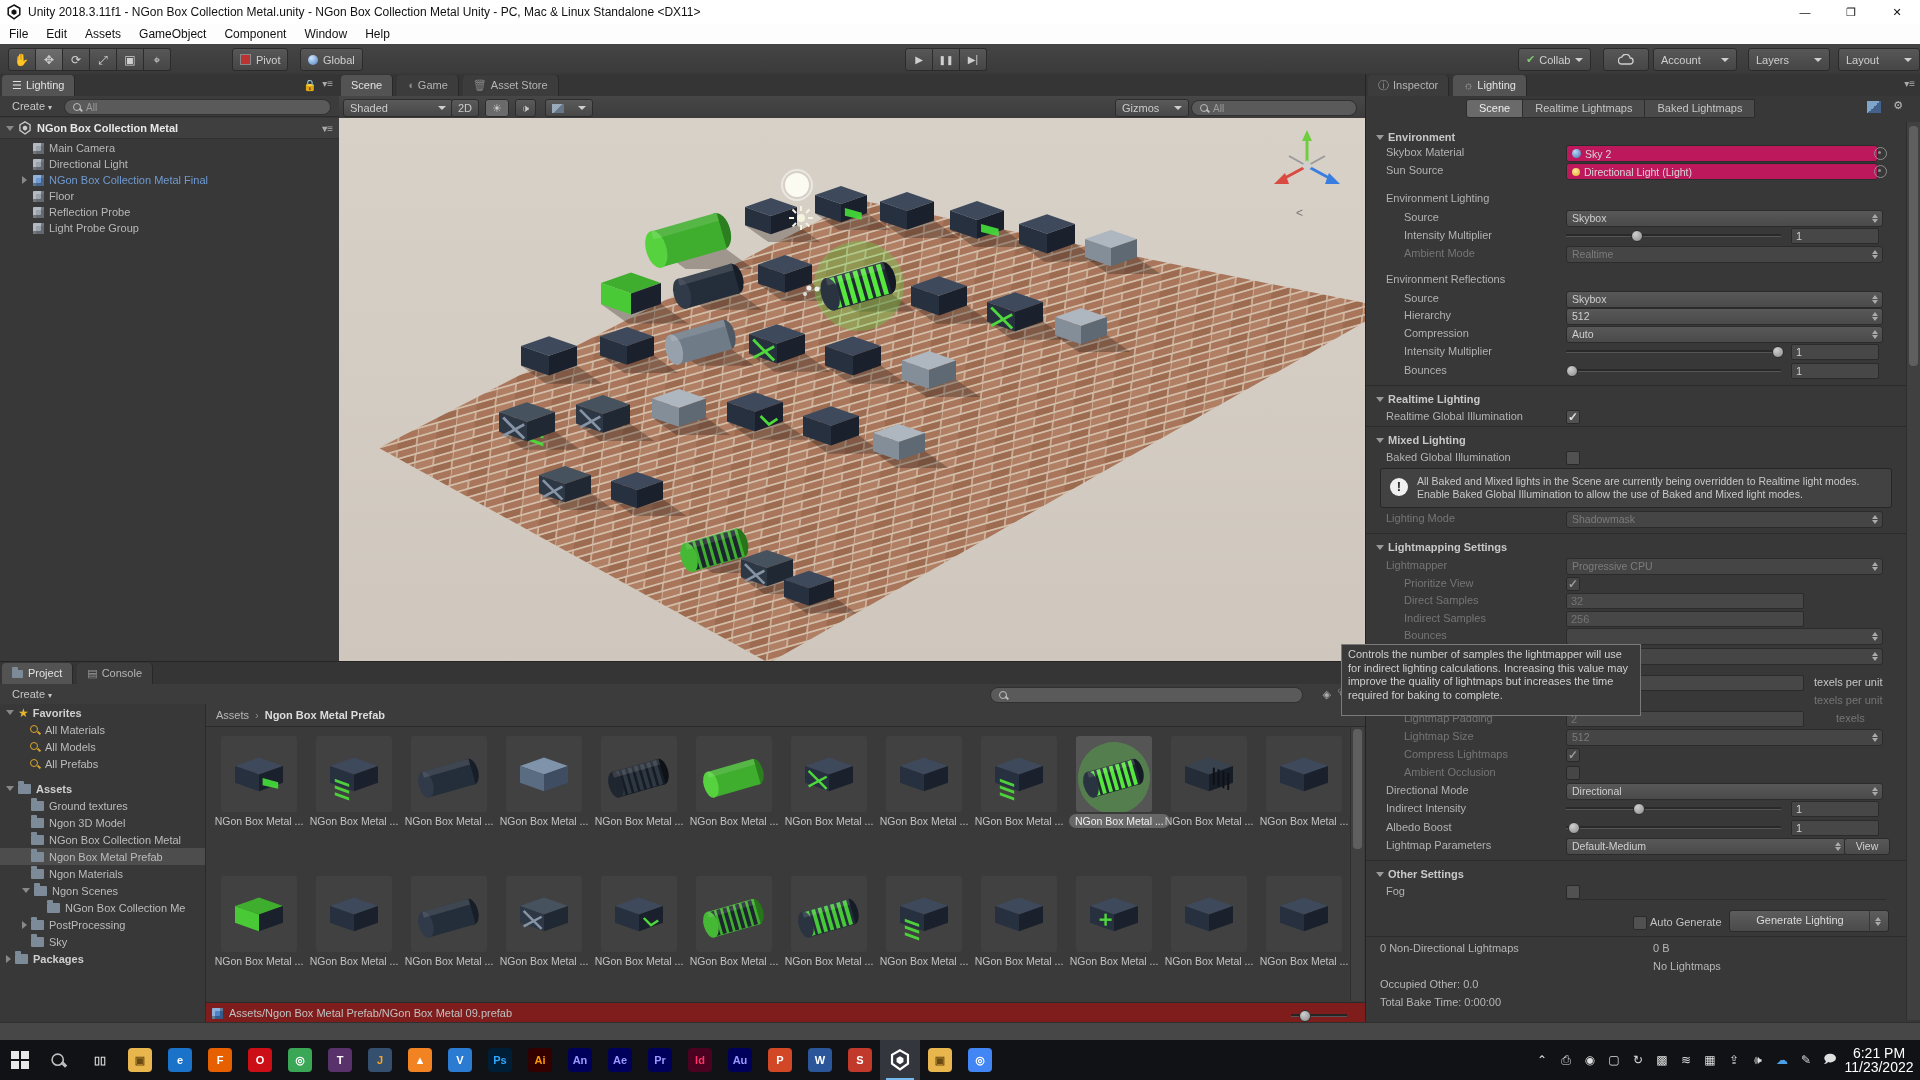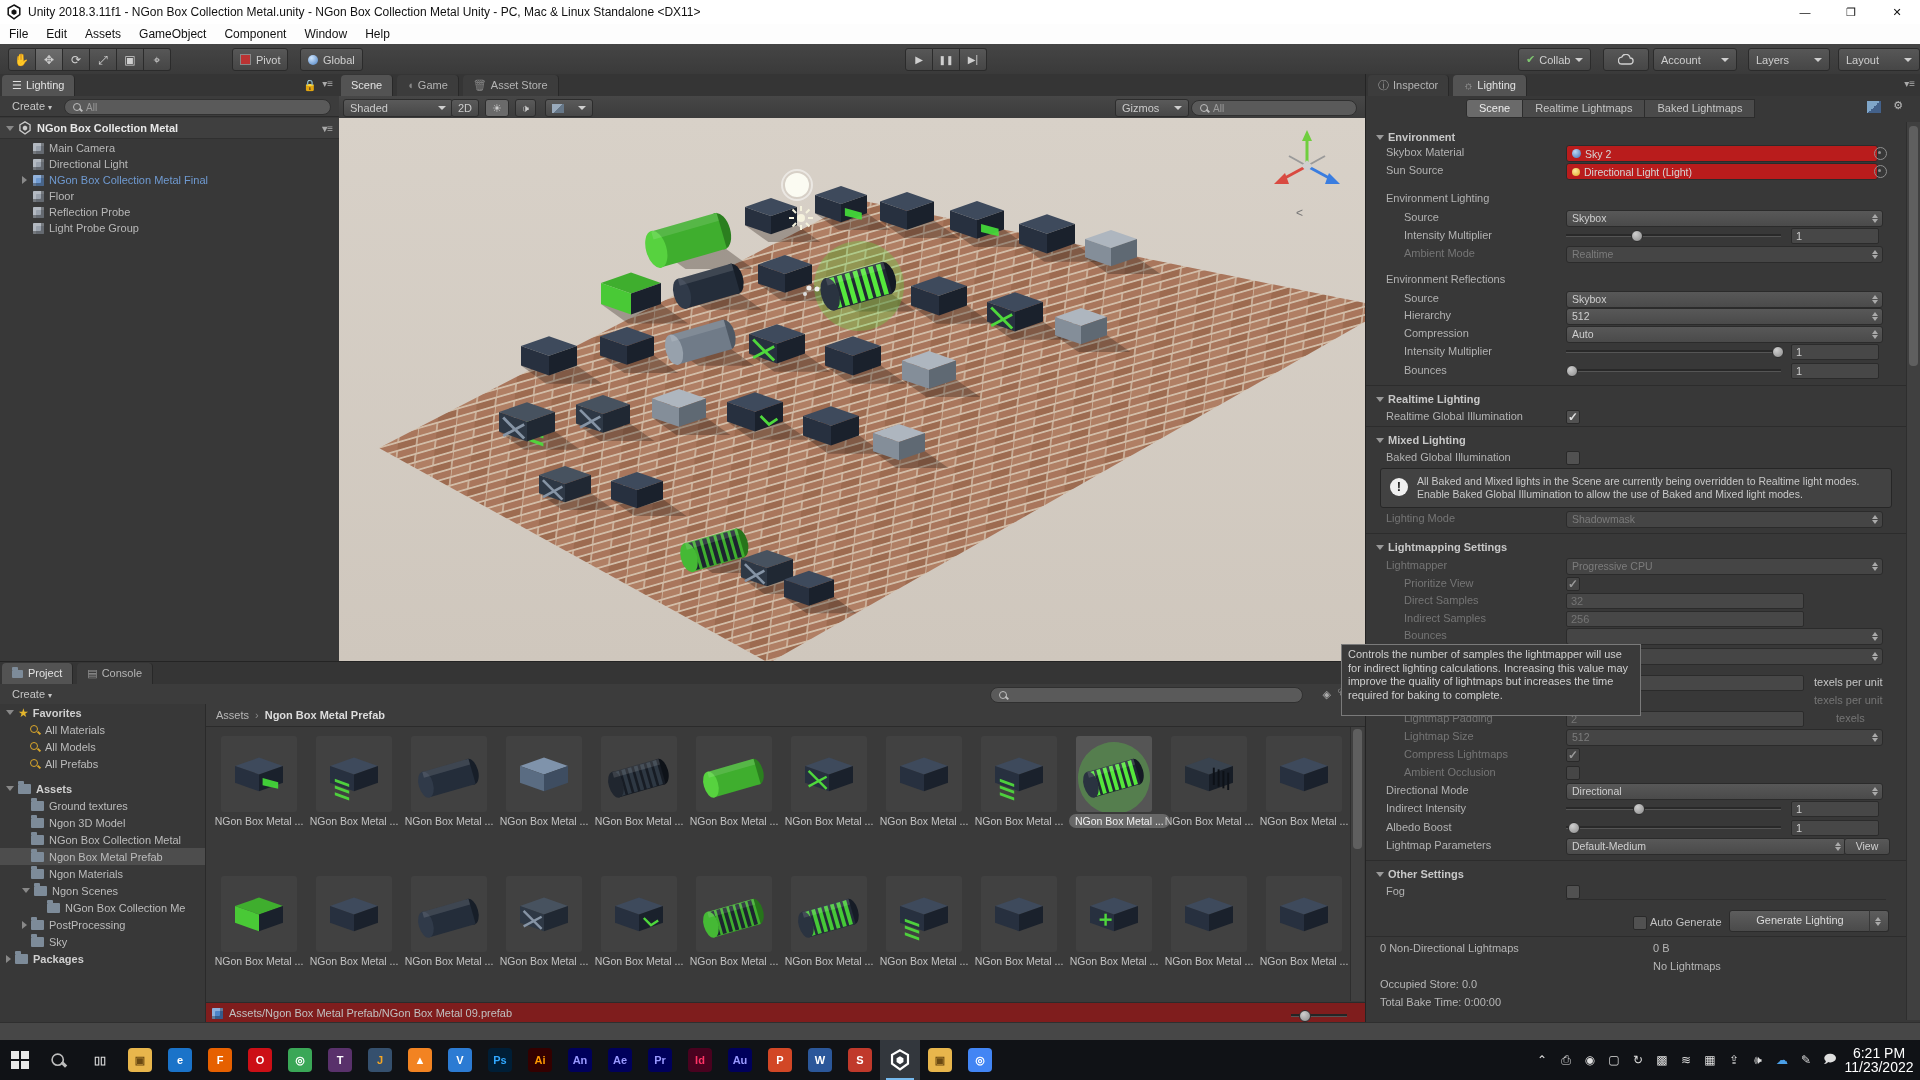--- a/index.html
+++ b/index.html
@@ -65,21 +65,21 @@
   .lhead .tri{display:inline-block;width:0;height:0;border-left:4px solid transparent;border-right:4px solid transparent;border-top:5px solid #999;margin:0 4px 1px 0}
   .llabel{position:absolute;left:20px;color:#b2b2b2;white-space:nowrap}
   .ind2{left:38px}
   .dis{color:#757575 !important}
   .dd{position:absolute;left:200px;top:2px;width:305px;height:15px;background:linear-gradient(#585858,#4a4a4a);
     border:1px solid #2b2b2b;border-radius:3px;color:#cfcfcf;line-height:14px;padding:0 5px;font-size:10.5px}
   .dd.ddis{background:#454545;color:#7c7c7c}
   .dd .dar{position:absolute;right:4px;top:3px}
   .dar::before{content:"";display:block;width:0;height:0;border-left:3px solid transparent;border-right:3px solid transparent;border-bottom:4px solid #aaa;margin-bottom:1px}
   .dar::after{content:"";display:block;width:0;height:0;border-left:3px solid transparent;border-right:3px solid transparent;border-top:4px solid #aaa}
-  .pick{position:absolute;left:200px;top:2px;width:300px;height:15px;background:#b91c1c;border:1px solid #2b2b2b;border-radius:3px;
+  .pick{position:absolute;left:200px;top:2px;width:300px;height:15px;background:#be185d;border:1px solid #2b2b2b;border-radius:3px;
     color:#d6d6d6;line-height:14px;padding:0 5px;font-size:10.5px;display:flex;align-items:center}
   .objsel{position:absolute;left:508px;top:4px;width:11px;height:11px;border:1.5px solid #8f8f8f;border-radius:50%}
   .objsel::after{content:"";position:absolute;left:2.5px;top:2.5px;width:3px;height:3px;border-radius:50%;background:#8f8f8f}
   .sph{width:9px;height:9px;border-radius:50%;background:radial-gradient(circle at 35% 30%,#bcd8f5,#3f6fb5);margin-right:4px}
   .bulb{width:8px;height:8px;border-radius:50%;background:radial-gradient(circle at 40% 35%,#ffe9a0,#e0a820);margin-right:4px}
   .slider{position:absolute;left:200px;top:8px;width:215px;height:2px;background:#292929;border-bottom:1px solid #555}
   .sthumb{position:absolute;top:-4px;width:10px;height:10px;border-radius:50%;background:radial-gradient(circle at 35% 30%,#cfcfcf,#8a8a8a);border:1px solid #2e2e2e}
   .valbox{position:absolute;left:425px;top:2px;width:78px;height:14px;background:#474747;border:1px solid #2b2b2b;border-radius:2px;
     color:#cfcfcf;line-height:14px;padding:0 4px;text-align:left}
   .field{position:absolute;left:200px;top:2px;width:228px;height:14px;background:#474747;border:1px solid #2b2b2b;border-radius:2px;
@@ -728,21 +728,21 @@
     <span style="position:absolute;left:284px;color:#c2c2c2">Auto Generate</span>
   </div>
   <div class="genbtn">Generate Lighting</div>
   <div class="genddr">
       <span class="dar"></span>
     </div>
   <div class="lsep" style="top:862px"></div>
   <span class="statline" style="left:14px;top:868px">0 Non-Directional Lightmaps</span>
   <span class="statline" style="left:287px;top:868px">0 B</span>
   <span class="statline" style="left:287px;top:886px">No Lightmaps</span>
-  <span class="statline" style="left:14px;top:904px">Occupied Store: 0.0</span>
+  <span class="statline" style="left:14px;top:904px">Occupied Other: 0.0</span>
   <span class="statline" style="left:14px;top:922px">Total Bake Time: 0:00:00</span>
   <div class="vscroll">
       <div class="vthumb" style="top:4px;height:240px"></div>
     </div>
 </div>
 
 <div class="project">
   <div class="tabstrip">
     <div class="tab sel"><span class="folder" style="display:inline-block;vertical-align:-1px;margin-right:5px;width:11px;height:8px"></span><span>Project</span></div>
     <div class="tab"><span style="color:#999;margin-right:4px">▤</span><span>Console</span></div>

